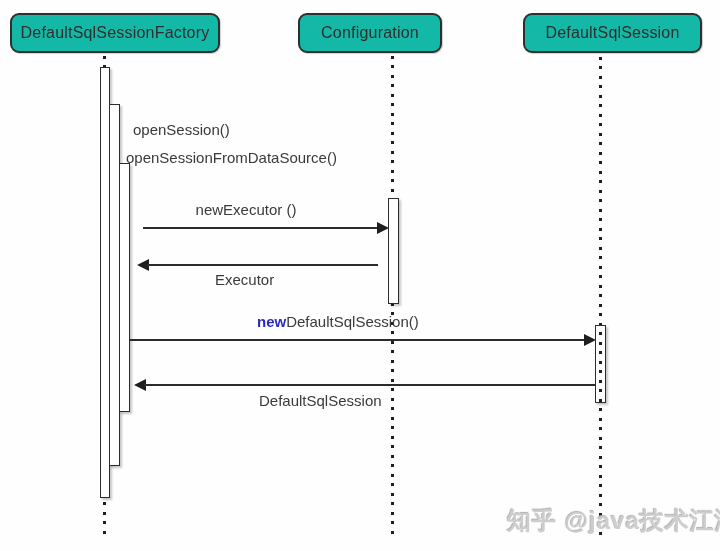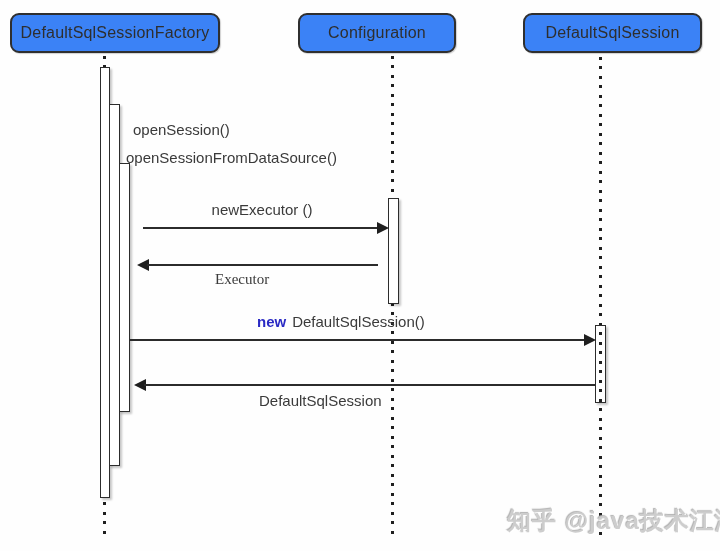--- a/index.html
+++ b/index.html
@@ -4,21 +4,21 @@
 <style>
   html,body{margin:0;padding:0;}
   body{
     width:720px;height:551px;position:relative;overflow:hidden;
     background:#fefefe;
     font-family:"Liberation Sans","DejaVu Sans",sans-serif;
   }
   
   .pbox{
     position:absolute;top:13px;height:40px;
-    background:#3b82f6;border:2px solid #2f2f2f;border-radius:9px;
+    background:#14b8a6;border:2px solid #2f2f2f;border-radius:9px;
     box-sizing:border-box;
     display:flex;align-items:center;justify-content:center;
     font-size:16px;color:#2e2e2e;letter-spacing:.2px;
     box-shadow:1px 1px 1px rgba(0,0,0,0.18);
     z-index:5;
   }
   
   .lifeline{
     position:absolute;width:3px;z-index:1;
     background:repeating-linear-gradient(to bottom,#1f1f1f 0px,#1f1f1f 2.6px,transparent 2.6px,transparent 9.5px);
@@ -39,62 +39,62 @@
   }
   .ahead-l{
     position:absolute;width:0;height:0;z-index:3;
     border-top:6px solid transparent;border-bottom:6px solid transparent;
     border-right:12px solid #1f1f1f;
   }
   
   .mlabel{
     position:absolute;font-size:15px;color:#3a3a3a;white-space:nowrap;z-index:4;
   }
-  .kw{color:#2a2ac4;font-weight:bold;margin-right:6px;text-align:right;}
+  .kw{color:#2a2ac4;font-weight:bold;text-align:right;}
   
   .watermark{
     position:absolute;left:507px;top:505px;z-index:6;
     font-size:24px;font-weight:bold;letter-spacing:1px;white-space:nowrap;
     color:#cdcdcd;
     text-shadow:1px 1px 0 #ffffff,-1px -1px 1px #b2b2b2;
   }
 </style>
 </head>
 <body>
 
 <div class="pbox" style="left:10px;width:210px;">
   <span>DefaultSqlSessionFactory</span>
 </div>
-<div class="pbox" style="left:298px;width:158px;">
+<div class="pbox" style="left:298px;width:144px;">
   <span>Configuration</span>
 </div>
 <div class="pbox" style="left:523px;width:179px;">
   <span>DefaultSqlSession</span>
 </div>
 
 <div class="lifeline" style="left:103px;top:56px;height:484px;"></div>
 <div class="lifeline" style="left:391px;top:56px;height:484px;"></div>
 <div class="lifeline" style="left:599px;top:57px;height:483px;"></div>
 
 <div class="actbar" style="left:100px;top:67px;width:10px;height:431px;"></div>
 <div class="actbar" style="left:109px;top:104px;width:11px;height:362px;"></div>
 <div class="actbar" style="left:119px;top:163px;width:11px;height:249px;"></div>
 <div class="actbar" style="left:388px;top:198px;width:11px;height:106px;"></div>
 <div class="actbar seethru" style="left:595px;top:325px;width:11px;height:78px;"></div>
 
 <div class="mlabel" style="left:133px;top:85px;margin-top:36px;">openSession()</div>
 <div class="mlabel" style="left:126px;top:149px;">openSessionFromDataSource()</div>
 
-<div class="mlabel" style="left:143px;width:238px;text-align:center;top:201px;">newExecutor ()</div>
+<div class="mlabel" style="left:127px;width:238px;text-align:center;top:201px;">newExecutor ()</div>
 <div class="mline" style="left:143px;top:227px;width:238px;"></div>
 <div class="ahead-r" style="left:377px;top:222px;"></div>
 
 <div class="ahead-l" style="left:137px;top:259px;"></div>
 <div class="mline" style="left:147px;top:264px;width:231px;"></div>
-<div class="mlabel" style="left:215px;top:271px;font-family:Liberation Serif, serif;">Executor</div>
+<div class="mlabel" style="left:215px;top:271px;">Executor</div>
 
 <div class="mlabel" style="left:257px;top:313px;">
   <span class="kw">new</span><span>DefaultSqlSession()</span>
 </div>
 <div class="mline" style="left:130px;top:339px;width:456px;"></div>
 <div class="ahead-r" style="left:584px;top:334px;"></div>
 
 <div class="ahead-l" style="left:134px;top:379px;"></div>
 <div class="mline" style="left:144px;top:384px;width:452px;"></div>
 <div class="mlabel" style="left:259px;top:392px;">DefaultSqlSession</div>

